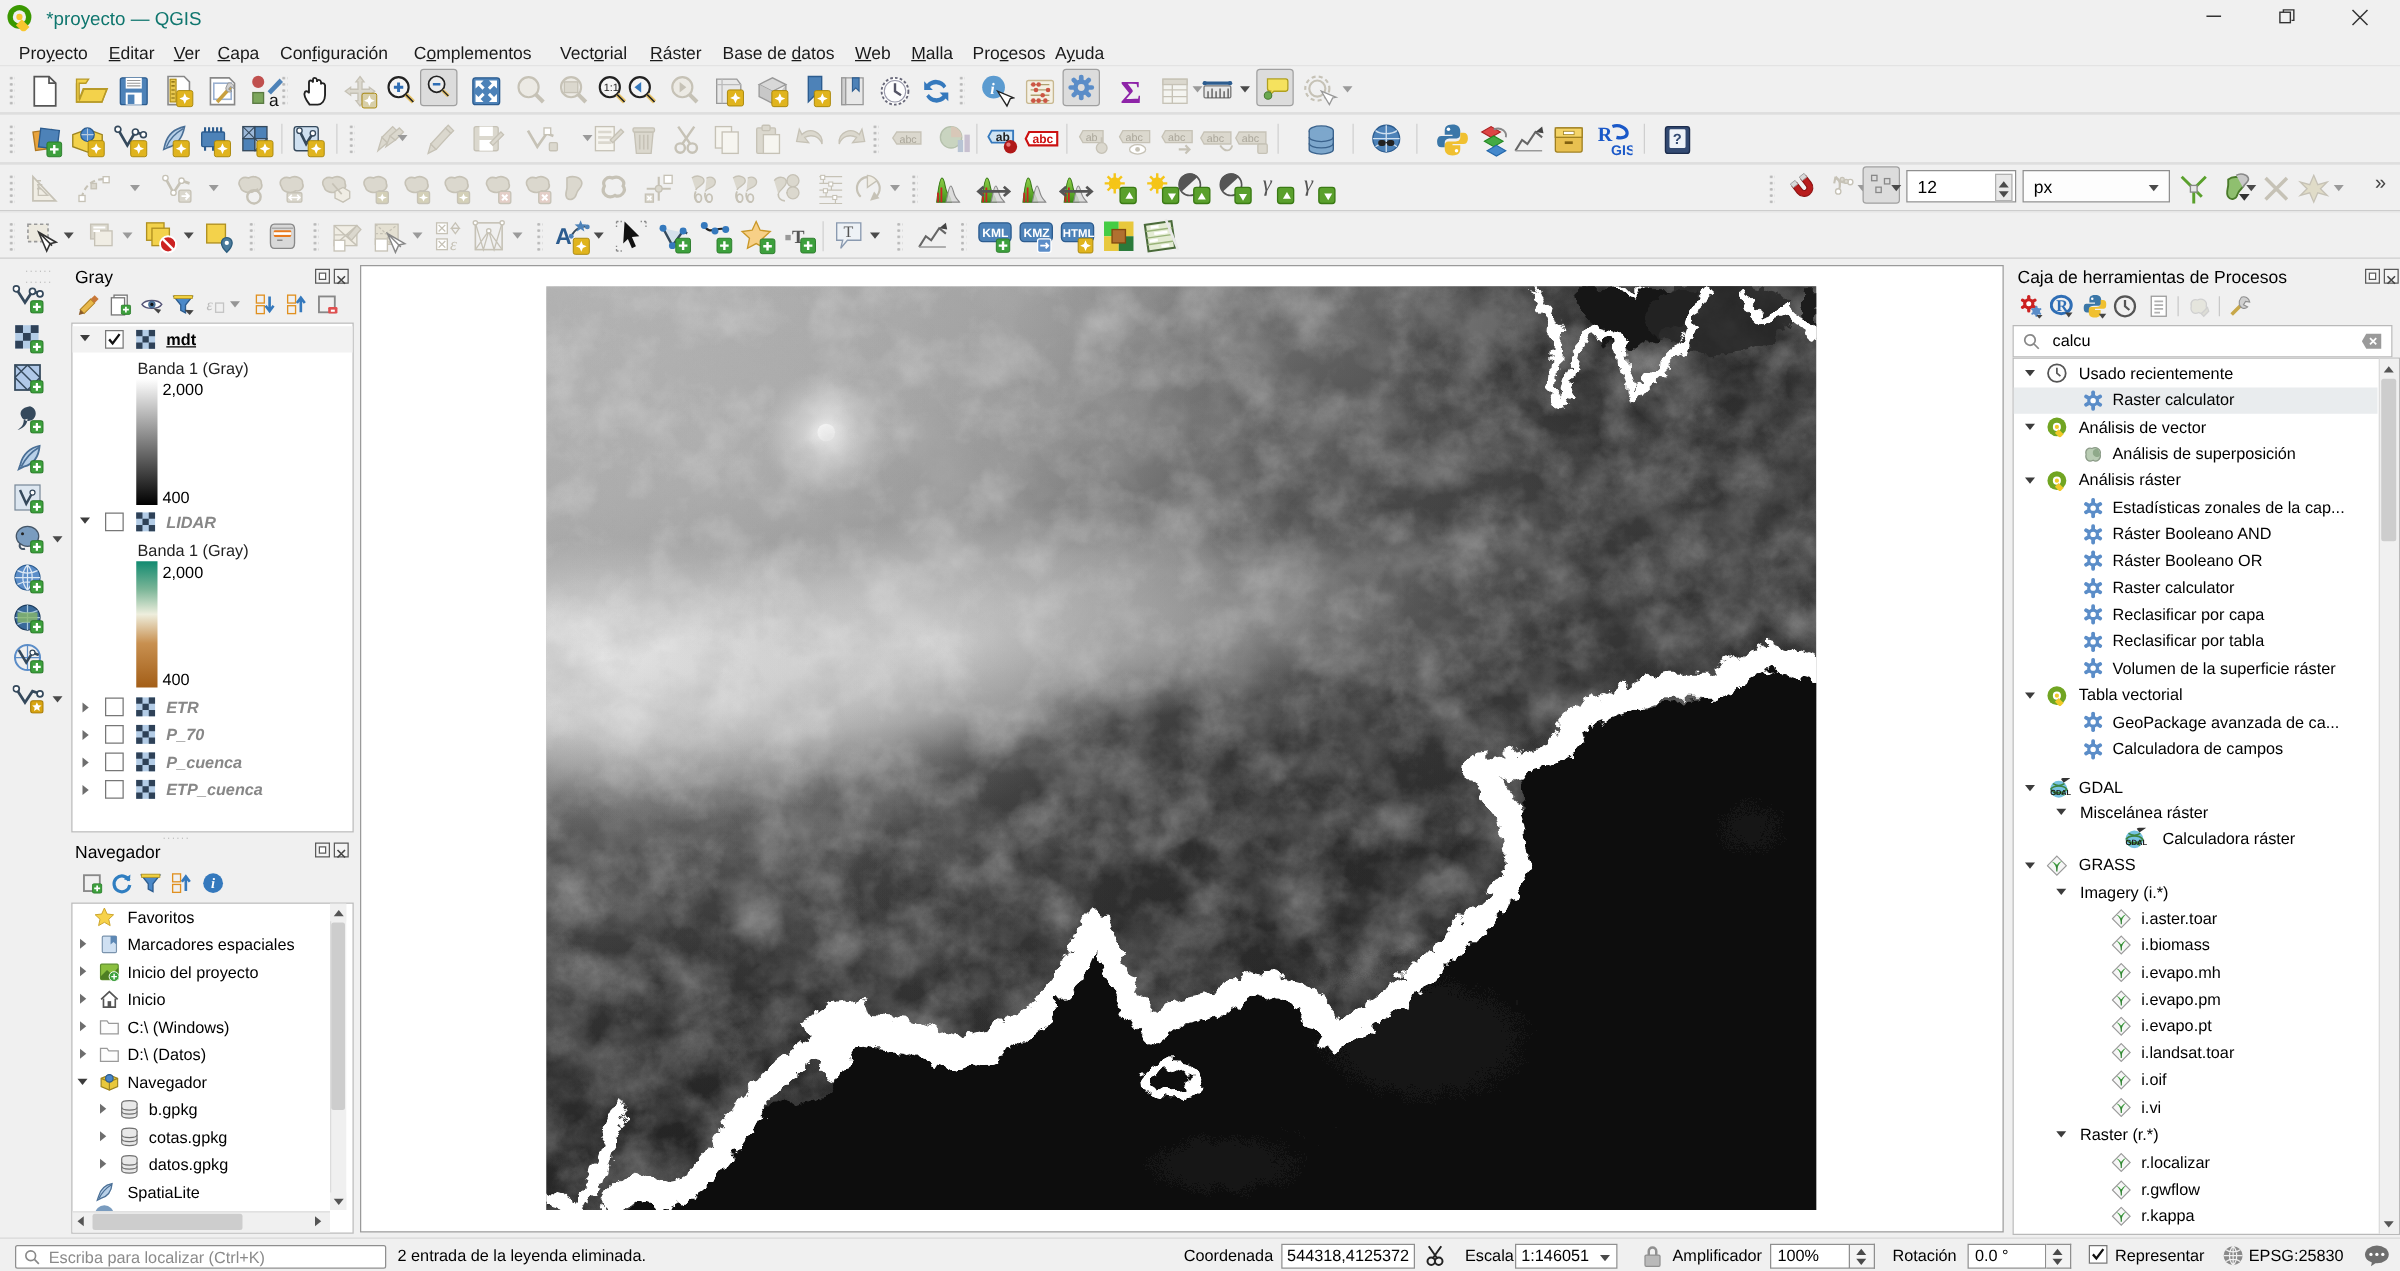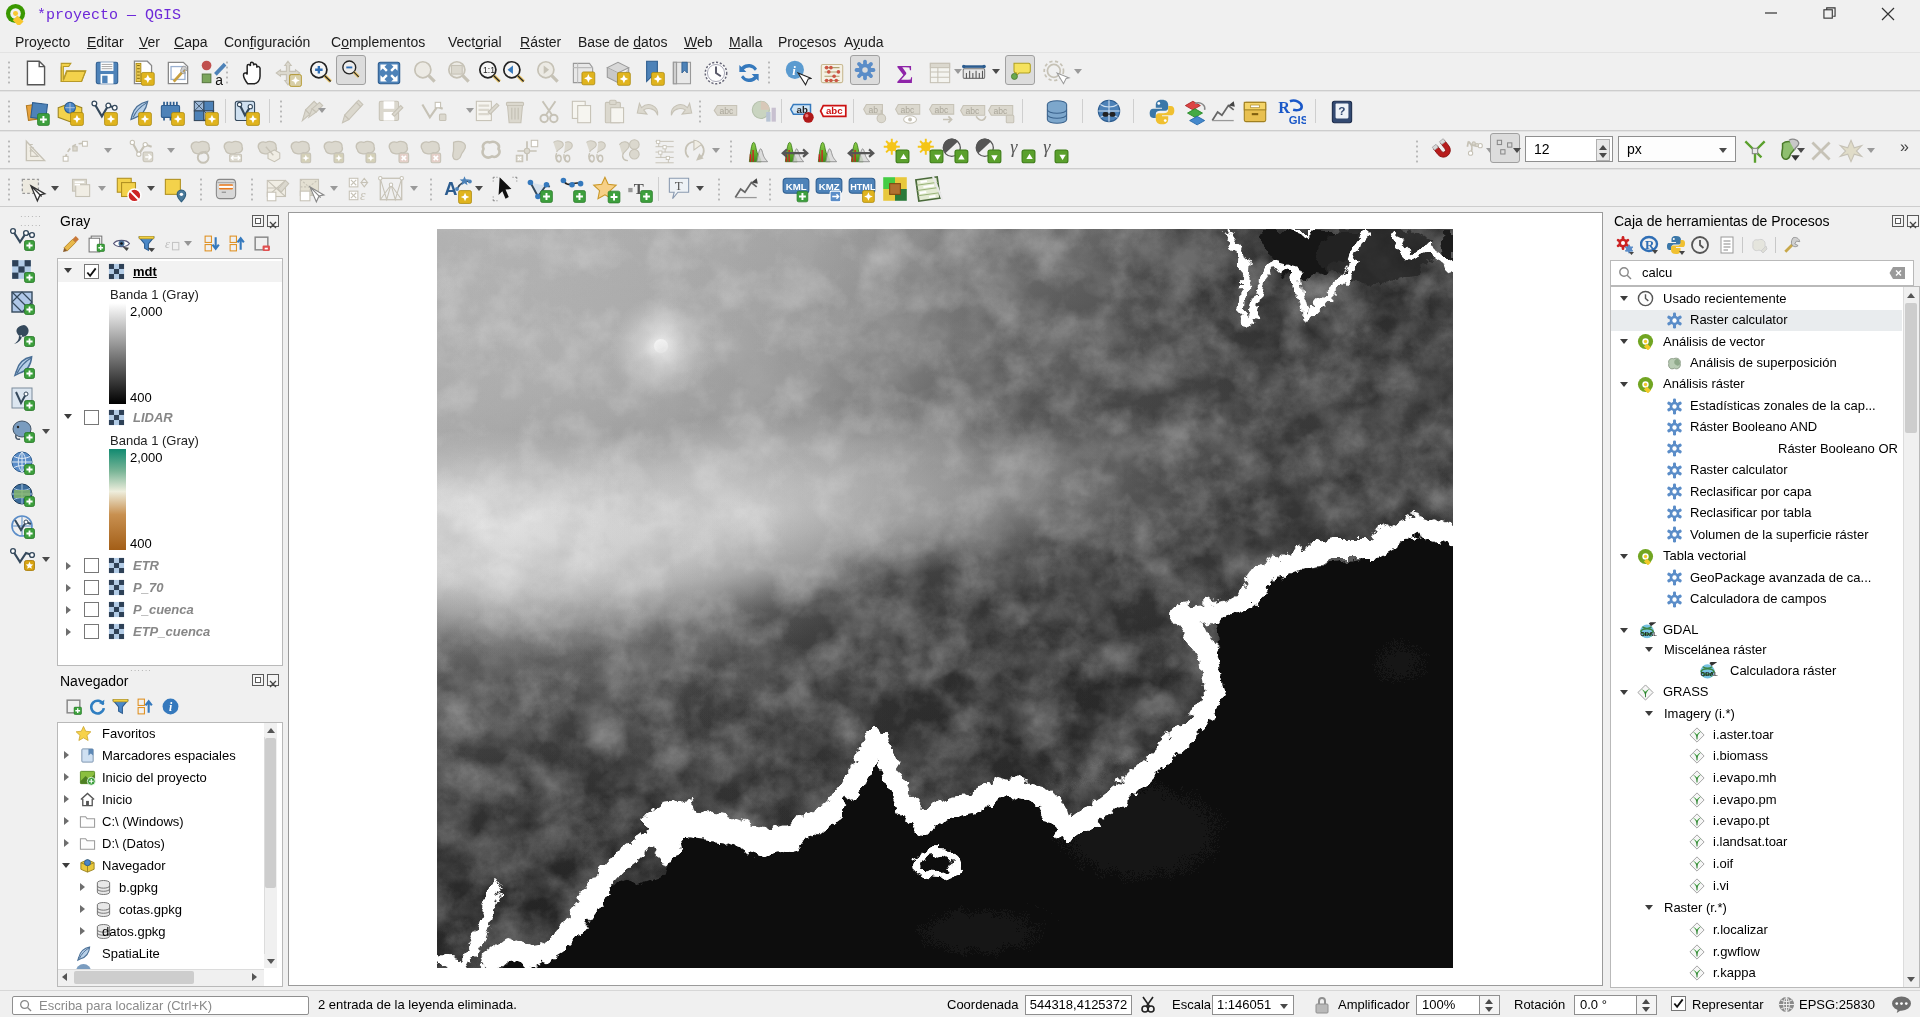--- a/index.html
+++ b/index.html
@@ -1,20 +1,20 @@
 <!DOCTYPE html>
 <html><head>
 <meta charset="utf-8">
 <style>
 * { margin:0; padding:0; box-sizing:border-box; }
 html,body { width:1920px; height:1017px; overflow:hidden; }
 body { font-family:"Liberation Sans", sans-serif; background:#f0f0f0; color:#000; position:relative; }
 .abs { position:absolute; }
 .titlebar { left:0; top:0; width:1920px; height:30px; background:#f0f0f0; }
-.title-text { left:37px; top:7px; font-size:15px; color:#6d28d9;font-family:Liberation Mono, monospace; }
+.title-text { left:37px; top:7px; font-size:15px; color:#0f766e; }
 .menubar { left:0; top:30px; width:1920px; height:22px; background:#f0f0f0; font-size:14px; color:#1a1a1a; }
 .menubar span.m { position:absolute; top:4px; }
 .tbrow { left:0; width:1920px; background:#f0f0f0; border-top:1px solid #e3e3e3; border-bottom:1px solid #cdcdcd; }
 .icon { position:absolute; width:30px; height:30px; }
 .icon svg { width:100%; height:100%; }
 .sep { position:absolute; width:1px; background:#c8c8c8; }
 .grip { position:absolute; width:6px; color:#b0b0b0; }
 .dd { position:absolute; width:0; height:0; border-left:4px solid transparent; border-right:4px solid transparent; border-top:5px solid #4a4a4a; }
 .panel-title { font-size:14px; color:#000; }
 .dockbtn { position:absolute; width:12px; height:12px; border:1px solid #5a5a5a; background:#f4f4f4; }
@@ -1219,21 +1219,21 @@
   <span class="treerow" style="left:119px;top:880px">b.gpkg</span>
   <div class="arrow-r" style="left:80px;top:905px"></div>
   <svg class="abs" style="left:95px;top:901px;width:17px;height:17px" viewBox="0 0 18 18">
       <use href="#s-db" width="18" height="18"></use>
     </svg>
   <span class="treerow" style="left:119px;top:902px">cotas.gpkg</span>
   <div class="arrow-r" style="left:80px;top:927px"></div>
   <svg class="abs" style="left:95px;top:923px;width:17px;height:17px" viewBox="0 0 18 18">
       <use href="#s-db" width="18" height="18"></use>
     </svg>
-  <span class="treerow" style="left:102px;top:924px">datos.gpkg</span>
+  <span class="treerow" style="left:119px;top:924px">datos.gpkg</span>
   <svg class="abs" style="left:75px;top:945px;width:17px;height:17px" viewBox="0 0 18 18">
       <use href="#s-feather" width="18" height="18"></use>
     </svg>
   <span class="treerow" style="left:102px;top:946px">SpatiaLite</span>
   <svg class="abs" style="left:75px;top:963px;width:17px;height:6px;overflow:hidden" viewBox="0 0 18 6">
       <circle cx="9" cy="9" r="8" fill="#7a9cbf"></circle>
     </svg>
 
   <div class="abs" style="left:264px;top:723px;width:13px;height:245px;background:#f0f0f0;border-left:1px solid #dcdcdc"></div>
   <div class="abs" style="left:264px;top:723px;width:13px;height:14px;background:#f0f0f0">
@@ -1453,21 +1453,21 @@
         <use href="#s-gear" width="18" height="18"></use>
       </svg>
   <span class="treerow" style="left:1690px;top:398px">Estadísticas zonales de la cap...</span>
   <svg class="abs" style="left:1666px;top:419px;width:17px;height:17px" viewBox="0 0 18 18">
         <use href="#s-gear" width="18" height="18"></use>
       </svg>
   <span class="treerow" style="left:1690px;top:419px">Ráster Booleano AND</span>
   <svg class="abs" style="left:1666px;top:440px;width:17px;height:17px" viewBox="0 0 18 18">
         <use href="#s-gear" width="18" height="18"></use>
       </svg>
-  <span class="treerow" style="left:1778px;top:441px">Ráster Booleano OR</span>
+  <span class="treerow" style="left:1690px;top:441px">Ráster Booleano OR</span>
   <svg class="abs" style="left:1666px;top:462px;width:17px;height:17px" viewBox="0 0 18 18">
         <use href="#s-gear" width="18" height="18"></use>
       </svg>
   <span class="treerow" style="left:1690px;top:462px">Raster calculator</span>
   <svg class="abs" style="left:1666px;top:483px;width:17px;height:17px" viewBox="0 0 18 18">
         <use href="#s-gear" width="18" height="18"></use>
       </svg>
   <span class="treerow" style="left:1690px;top:484px">Reclasificar por capa</span>
   <svg class="abs" style="left:1666px;top:505px;width:17px;height:17px" viewBox="0 0 18 18">
         <use href="#s-gear" width="18" height="18"></use>

